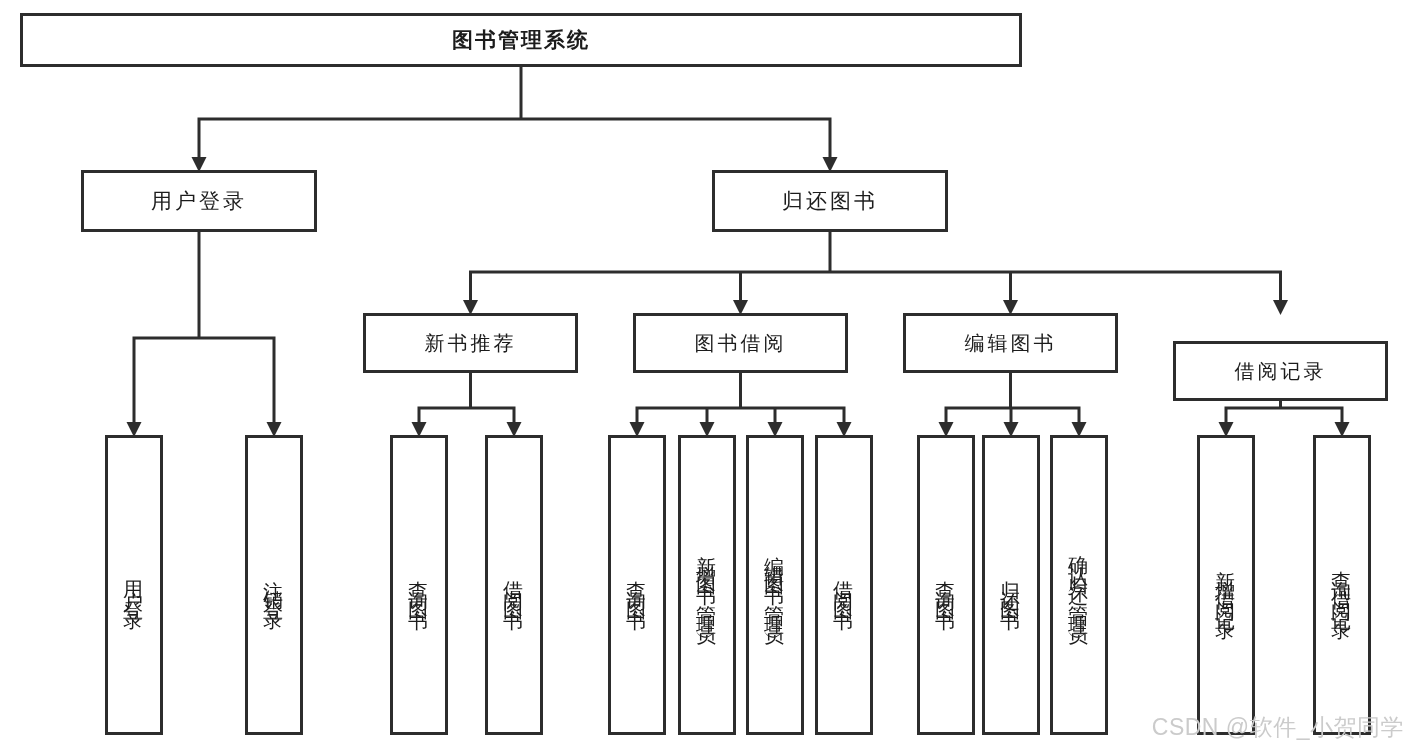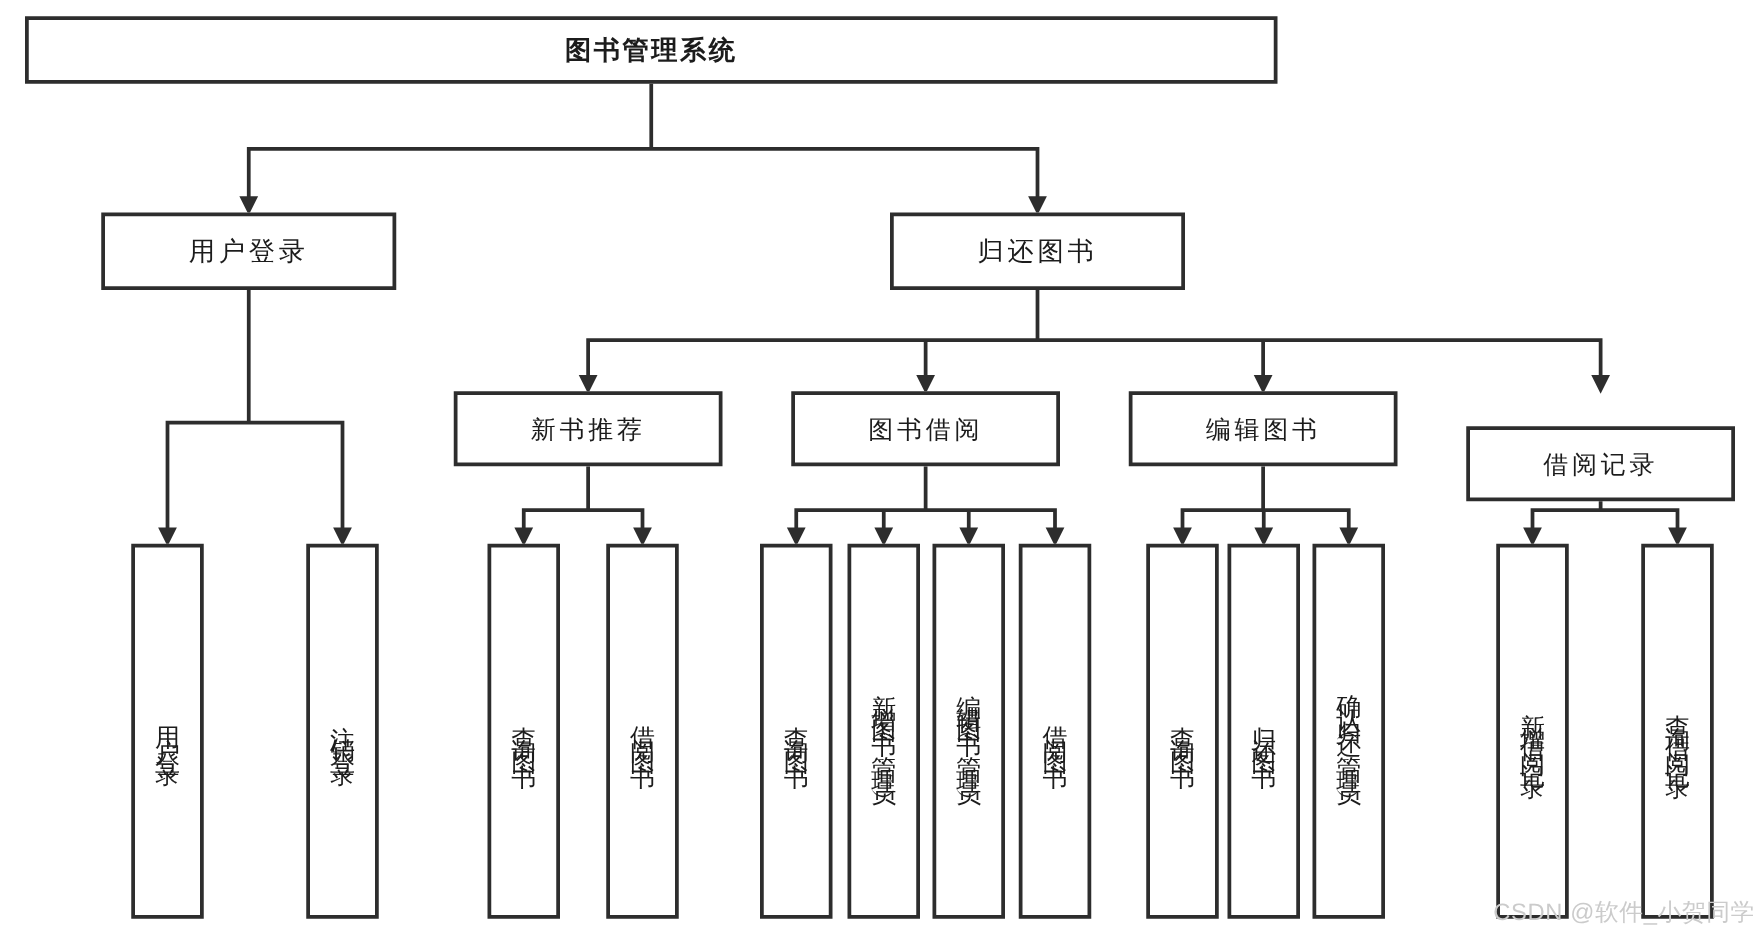--- a/index.html
+++ b/index.html
@@ -34,21 +34,21 @@
   .b-l1{top:170px;width:236px;}
   .b-l2{top:313px;width:215px;height:60px;font-size:20px;}
   .leaf{
     top:435px;width:58px;height:300px;
     writing-mode:vertical-rl;text-orientation:mixed;
     font-size:20px;letter-spacing:10px;
     white-space:normal;
   }
   .watermark{
     position:absolute;right:1px;bottom:4px;
-    font-size:19px;letter-spacing:0.5px;
+    font-size:23px;letter-spacing:0.5px;
     color:var(--watermark);
     z-index:5;
   }
 </style>
 </head>
 <body>
 
 <div class="stage">
 
   <svg class="wires" width="1405" height="747" viewBox="0 0 1405 747" aria-hidden="true">

